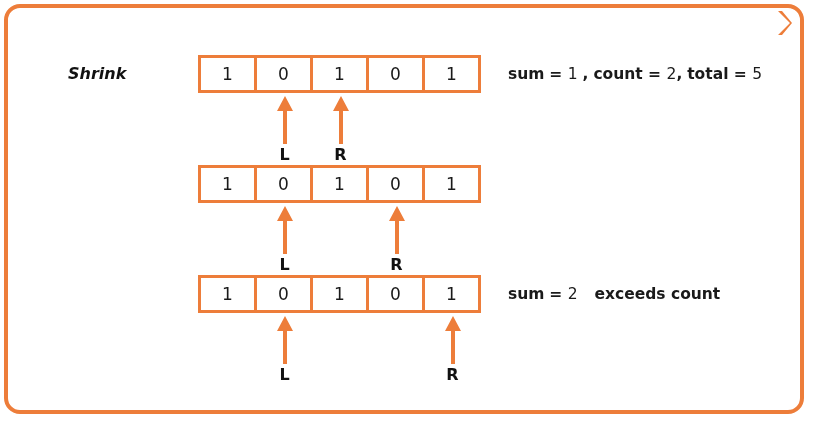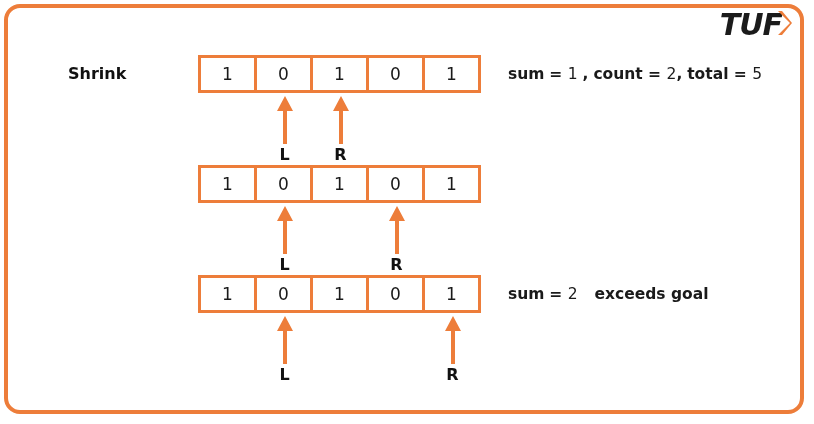--- a/index.html
+++ b/index.html
@@ -54,20 +54,21 @@
   
   .section-label {
     position: absolute;
     left: 68px;
     top: 64px;
     font-family: "DejaVu Sans", sans-serif;
     font-weight: bold;
     font-size: 16px;
     color: #111111;
     white-space: nowrap;
+    font-style: italic;
   }
   
   .row {
     position: absolute;
     left: 0;
     width: 814px;
     height: 110px;
   }
   .row-1 { top: 55px; }
   .row-2 { top: 165px; }
@@ -134,21 +135,20 @@
   .gap { display: inline-block; width: 7px; }
 </style>
 </head>
 <body>
 
 <div id="canvas">
 
   <div class="frame"></div>
 
   <div class="logo">
-    <span class="logo-text">TUF</span>
     <span class="logo-chev">
       <svg width="16" height="26" viewBox="0 0 16 26" xmlns="http://www.w3.org/2000/svg">
         <path d="M2 1 L14 13 L2 25 L6 25 L16 13 L6 1 Z" fill="#ED7D3A"></path>
       </svg>
     </span>
   </div>
 
   <div class="section-label">Shrink</div>
 
   <div class="row row-1">
@@ -240,17 +240,17 @@
           <path d="M10 0 L18 15 L12 15 L12 48 L8 48 L8 15 L2 15 Z" fill="#ED7D3A"></path>
         </svg>
       </span>
       <span class="ptr-label">R</span>
     </div>
 
     <div class="status">
       <b>sum</b>
       <b> = </b><span class="num">2</span>
       <span class="gap"></span>
-      <b>exceeds goal</b>
+      <b>exceeds count</b>
     </div>
   </div>
 
 </div>
 
 </body></html>

